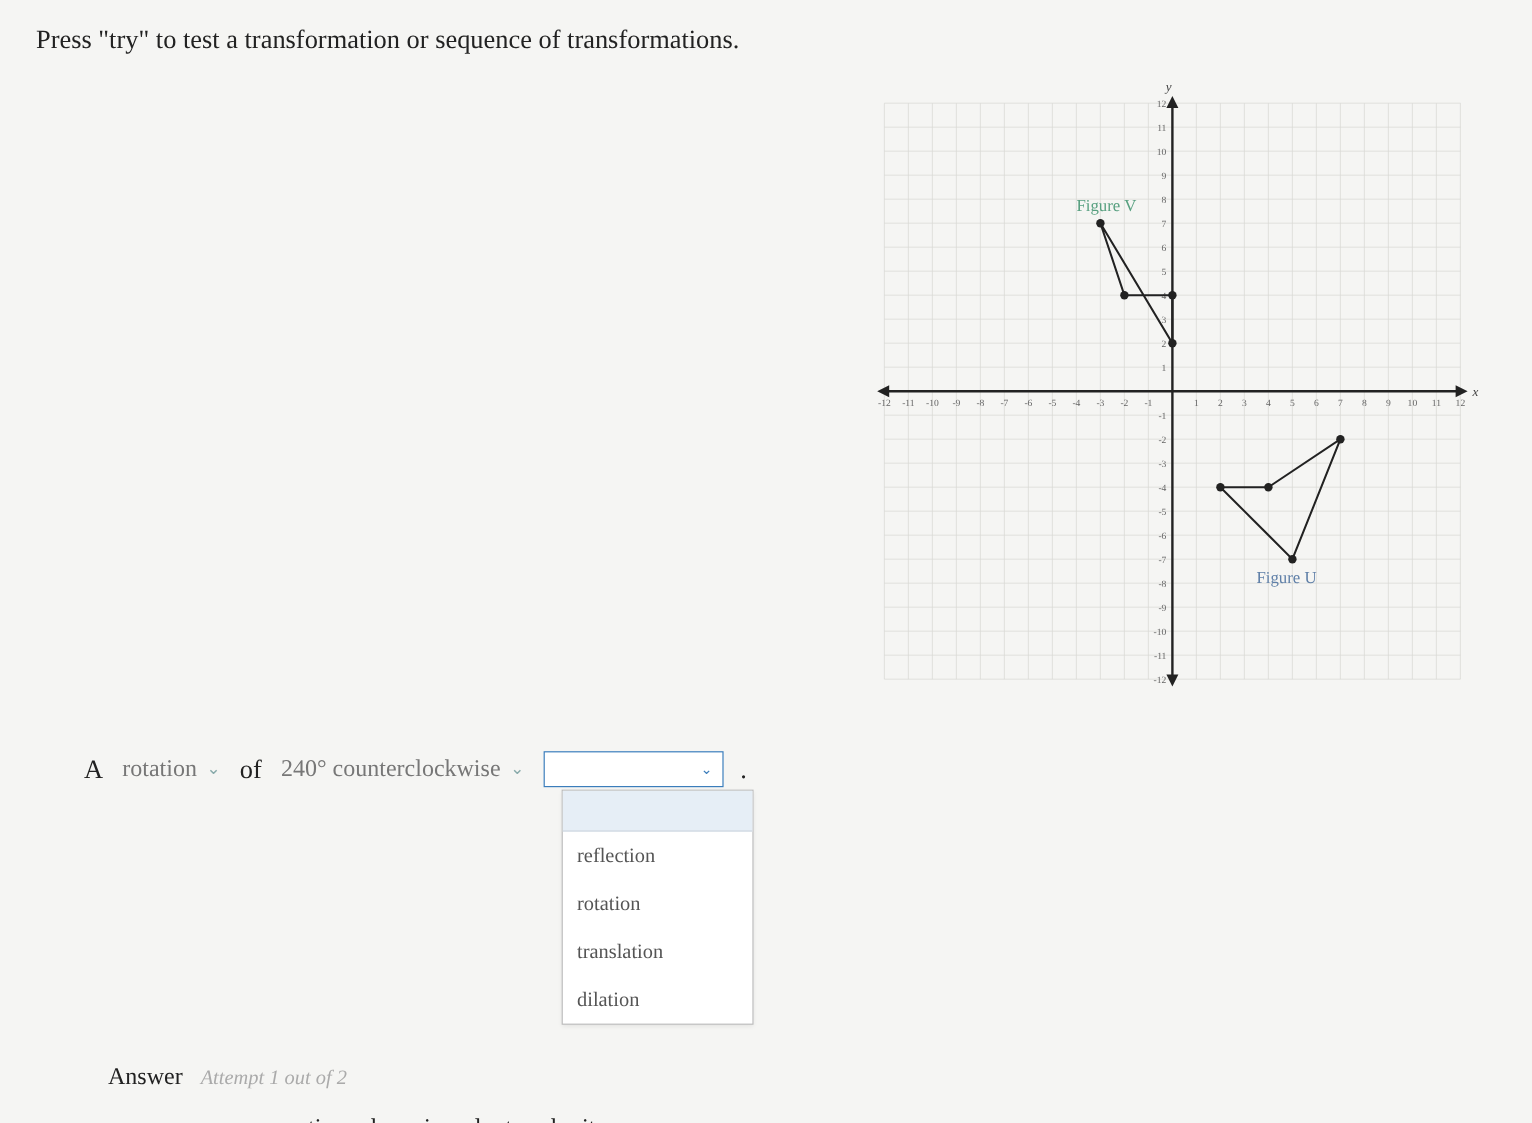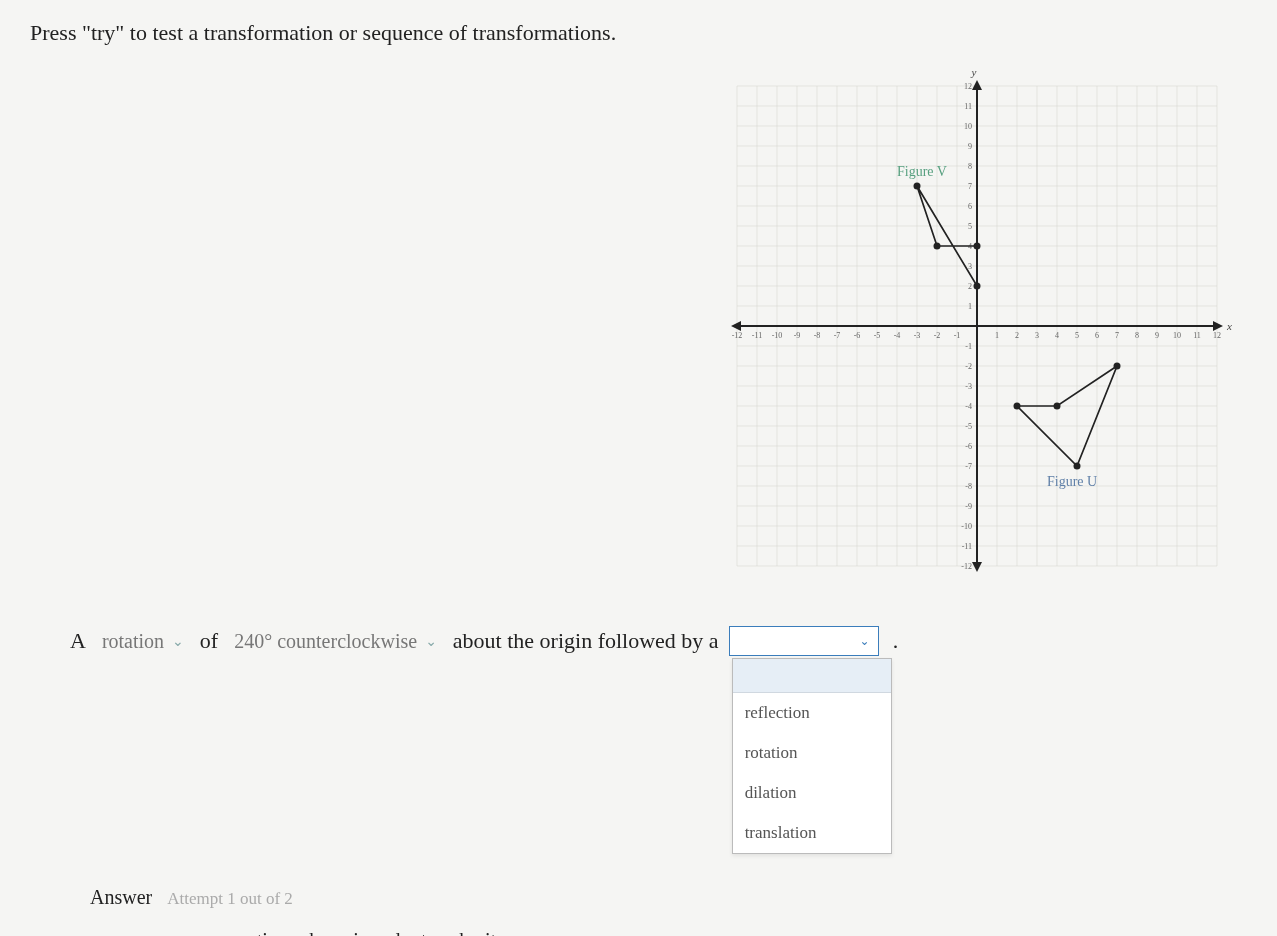--- a/index.html
+++ b/index.html
@@ -60,21 +60,21 @@
     padding: 0 8px;
     cursor: pointer;
   }
   .combo-chev {
     color: #3b7dbb;
     font-size: 12px;
   }
   .combo-list {
     position: absolute;
     top: 32px;
-    left: 3px;
+    left: 15px;
     width: 160px;
     border: 1px solid #bbb;
     background: #fff;
     font-size: 17px;
     color: #555;
     box-shadow: 0 2px 4px rgba(0,0,0,0.08);
   }
   .combo-item {
     padding: 10px 12px;
     cursor: pointer;
@@ -84,21 +84,21 @@
     background: #e6eef6;
     border-bottom: 1px solid #d0d8e0;
   }
   .period { font-size: 22px; margin-left: 4px; }
   .answer-row {
     margin-top: 230px;
     margin-left: 60px;
     font-size: 20px;
   }
   .answer-label { font-weight: normal; margin-right: 10px; }
-  .attempt { color: #aaa; font-size: 17px; }
+  .attempt { color: #aaa; font-size: 17px; font-style: italic; }
   .submit-note {
     margin-top: 20px;
     margin-left: 170px;
     font-size: 20px;
   }
 </style>
 </head>
 <body>
 
 <div class="instruction">Press "try" to test a transformation or sequence of transformations.</div>
@@ -230,31 +230,30 @@
   <span>A</span>
   <span class="dd">
     <span>rotation</span>
     <span class="chev">⌄</span>
   </span>
   <span>of</span>
   <span class="dd">
     <span>240° counterclockwise</span>
     <span class="chev">⌄</span>
   </span>
-  <span>about the origin followed by a</span>
   <span class="combobox">
     <span class="combo-btn">
       <span class="combo-chev">⌄</span>
     </span>
     <div class="combo-list" id="combo-list">
         <div class="combo-item blank"></div>
         <div class="combo-item">reflection</div>
         <div class="combo-item">rotation</div>
+        <div class="combo-item">translation</div>
         <div class="combo-item">dilation</div>
-        <div class="combo-item">translation</div>
       </div>
   </span>
   <span class="period">.</span>
 </div>
 
 <div class="answer-row">
   <span class="answer-label">Answer</span>
   <span class="attempt">Attempt 1 out of 2</span>
 </div>
 

